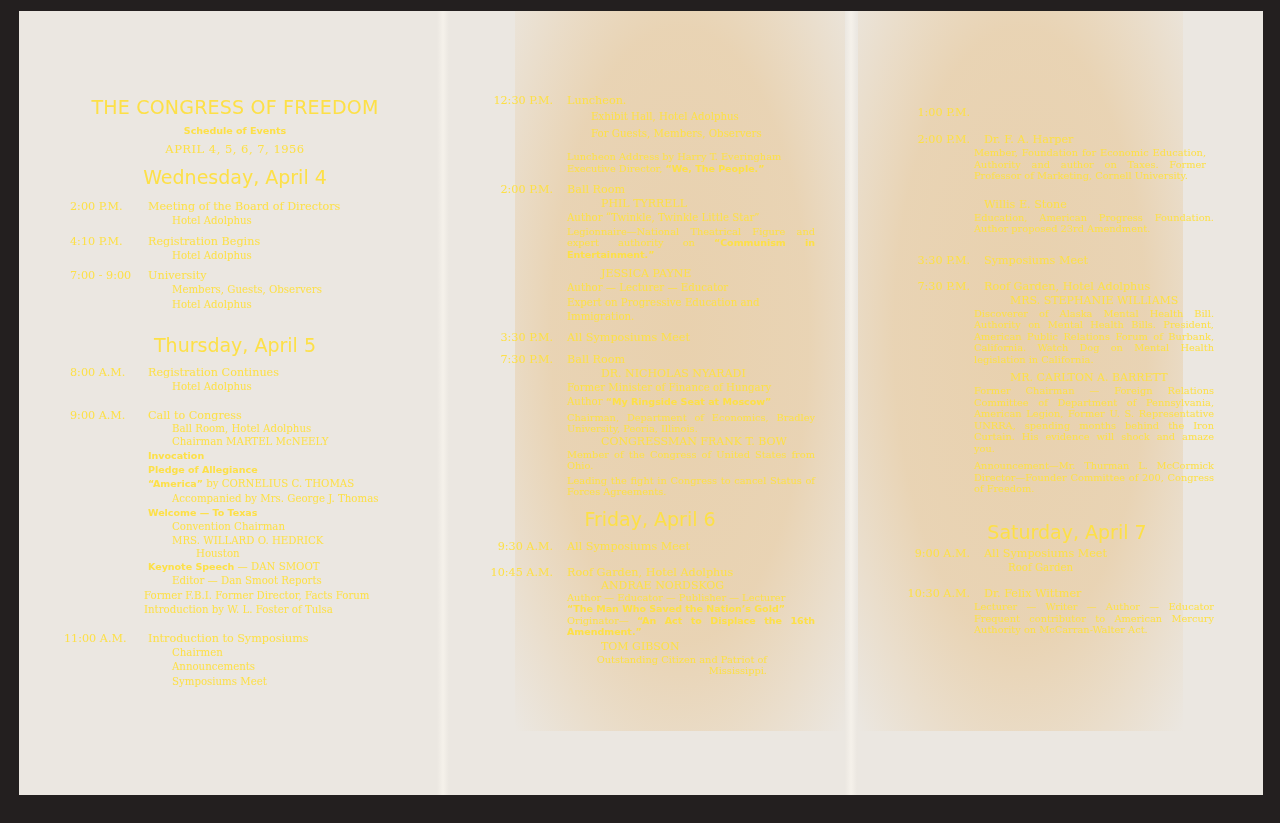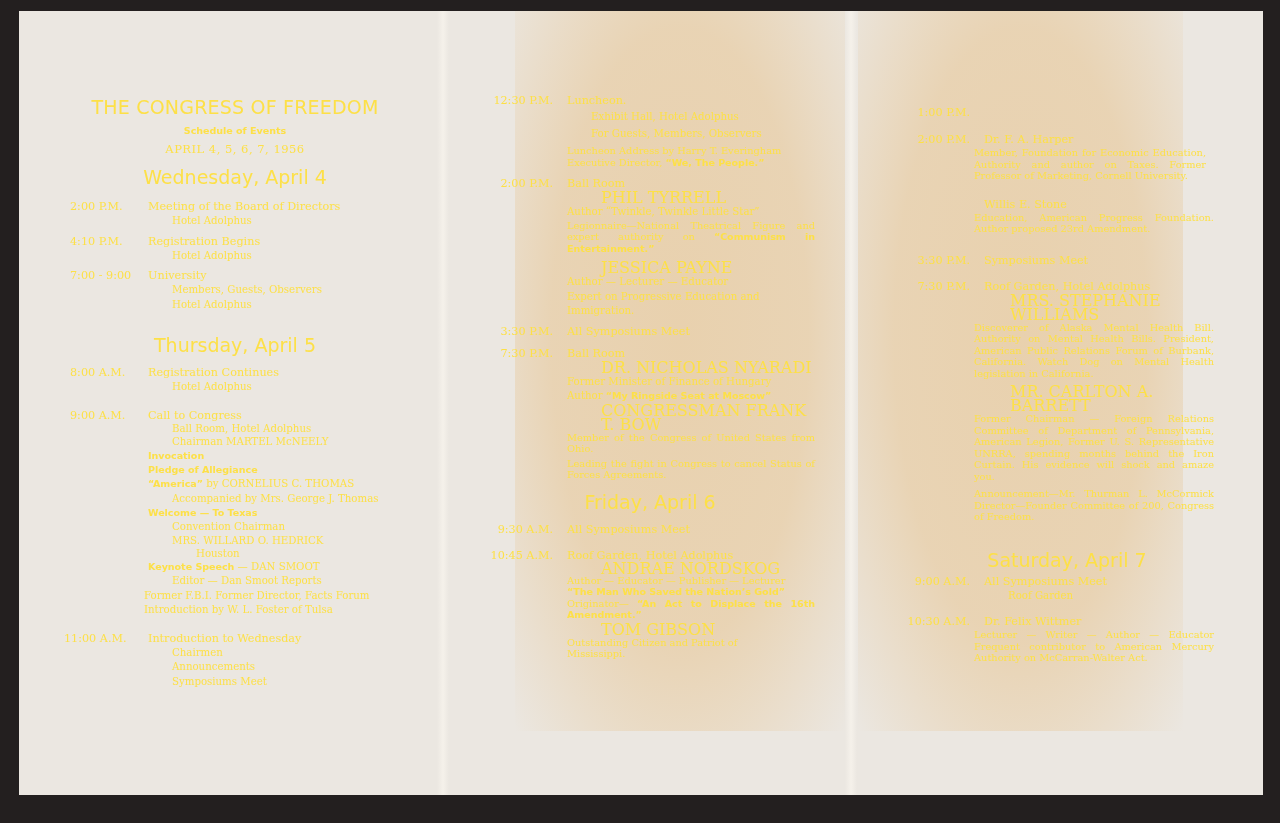--- a/index.html
+++ b/index.html
@@ -33,21 +33,21 @@
   .dates { font-size:11.5px; text-align:center; margin-top:6px; letter-spacing:0.5px; }
   .day { font-family:"DejaVu Sans", sans-serif; font-size:19px; text-align:center; margin:0; }
   .ev { display:flex; font-size:11.2px; line-height:14px; }
   .time { width:78px; flex:none; white-space:nowrap; }
   .time.r { text-align:right; padding-right:10px; width:68px; }
   .what { flex:1; }
   .sub { font-size:10.2px; line-height:14.5px; }
   .ind1 { padding-left:24px; }
   .sans { font-family:"DejaVu Sans", sans-serif; font-weight:bold; font-size:9.5px; }
   .body { font-size:9.8px; line-height:11.5px; text-align:justify; }
-  .name { font-size:16px; line-height:14px; padding-left:36px; }
+  .name { font-size:11px; line-height:14px; padding-left:36px; }
 </style>
 </head>
 <body>
 
 <div class="paper"></div>
 <div class="stain s1"></div>
 <div class="stain s2"></div>
 <div class="fold" style="left:437px"></div>
 <div class="fold" style="left:845px"></div>
 
@@ -109,37 +109,37 @@
         <div class="sub"><span class="sans">Keynote Speech</span><span>  — DAN SMOOT</span></div>
         <div class="sub ind1">Editor — Dan Smoot Reports</div>
       </div>
     </div>
     <div class="sub" style="padding-left:74px">Former F.B.I. Former Director, Facts Forum</div>
     <div class="sub" style="padding-left:74px">Introduction by W. L. Foster of Tulsa</div>
 
     <div class="ev" style="margin-top:14px">
       <div class="time" style="margin-left:-6px;width:84px">11:00 A.M.</div>
       <div class="what">
-        <div>Introduction to Wednesday</div>
+        <div>Introduction to Symposiums</div>
         <div class="sub ind1">Chairmen</div>
         <div class="sub ind1">Announcements</div>
         <div class="sub ind1">Symposiums Meet</div>
       </div>
     </div>
   </div>
 </div>
 
 <div class="col c2 ink">
   <div class="ev">
     <div class="time r" style="padding-right:14px">12:30 P.M.</div>
     <div class="what">
       <div>Luncheon.</div>
       <div class="sub ind1" style="line-height:17px">Exhibit Hall, Hotel Adolphus</div>
       <div class="sub ind1" style="line-height:17px">For Guests, Members, Observers</div>
-      <div class="body" style="margin-top:3px">
+      <div class="body" style="margin-top:9px">
         <div>Luncheon Address by Harry T. Everingham</div>
         <div><span>Executive Director, </span><span class="sans">“We, The People.”</span></div>
       </div>
     </div>
   </div>
 
   <div class="ev" style="margin-top:9px">
     <div class="time r" style="padding-right:14px">2:00 P.M.</div>
     <div class="what">
       <div>Ball Room</div>
@@ -159,20 +159,21 @@
       </div>
   </div>
 
   <div class="ev" style="margin-top:8px">
     <div class="time r" style="padding-right:14px">7:30 P.M.</div>
     <div class="what">
       <div>Ball Room</div>
       <div class="name" style="padding-left:34px">DR. NICHOLAS NYARADI</div>
       <div class="sub">Former Minister of Finance of Hungary</div>
       <div class="sub"><span>Author </span><span class="sans">“My Ringside Seat at Moscow”</span></div>
+      <div class="body" style="margin-top:2px">Chairman, Department of Economics, Bradley University, Peoria, Illinois.</div>
       <div class="name" style="padding-left:34px">CONGRESSMAN FRANK T. BOW</div>
       <div class="body">Member of the Congress of United States from Ohio.</div>
       <div class="body" style="margin-top:3px">Leading the fight in Congress to cancel Status of Forces Agreements.</div>
     </div>
   </div>
 
   <div class="day" style="margin-top:10px">Friday, April 6</div>
 
   <div class="ev" style="margin-top:10px">
     <div class="time r" style="padding-right:14px">9:30 A.M.</div>
@@ -183,21 +184,21 @@
 
   <div class="ev" style="margin-top:12px">
     <div class="time r" style="padding-right:14px">10:45 A.M.</div>
     <div class="what">
       <div>Roof Garden, Hotel Adolphus</div>
       <div class="name" style="padding-left:34px;line-height:12px">ANDRAE NORDSKOG</div>
       <div class="body">Author — Educator — Publisher — Lecturer</div>
       <div class="sans" style="line-height:11.5px">“The Man Who Saved the Nation’s Gold”</div>
       <div class="body"><span>Originator— </span><span class="sans">“An Act to Displace the 16th Amendment.”</span></div>
       <div class="name" style="padding-left:34px;margin-top:2px">TOM GIBSON</div>
-      <div class="body" style="width:200px;text-align:left">Outstanding Citizen and Patriot of Mississippi.</div>
+      <div class="body" style="width:200px;text-align:right">Outstanding Citizen and Patriot of Mississippi.</div>
     </div>
   </div>
 </div>
 
 <div class="col c3 ink">
   <div class="ev">
     <div class="time r" style="padding-right:14px">1:00 P.M.</div>
   </div>
 
   <div class="ev" style="margin-top:13px">

